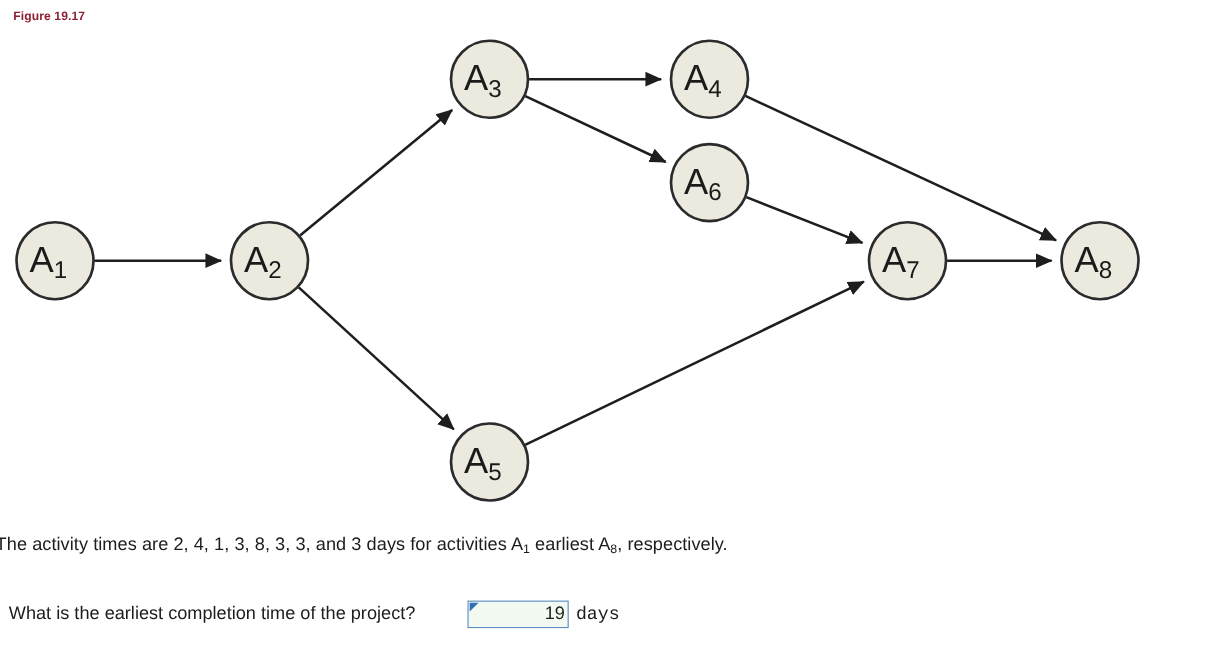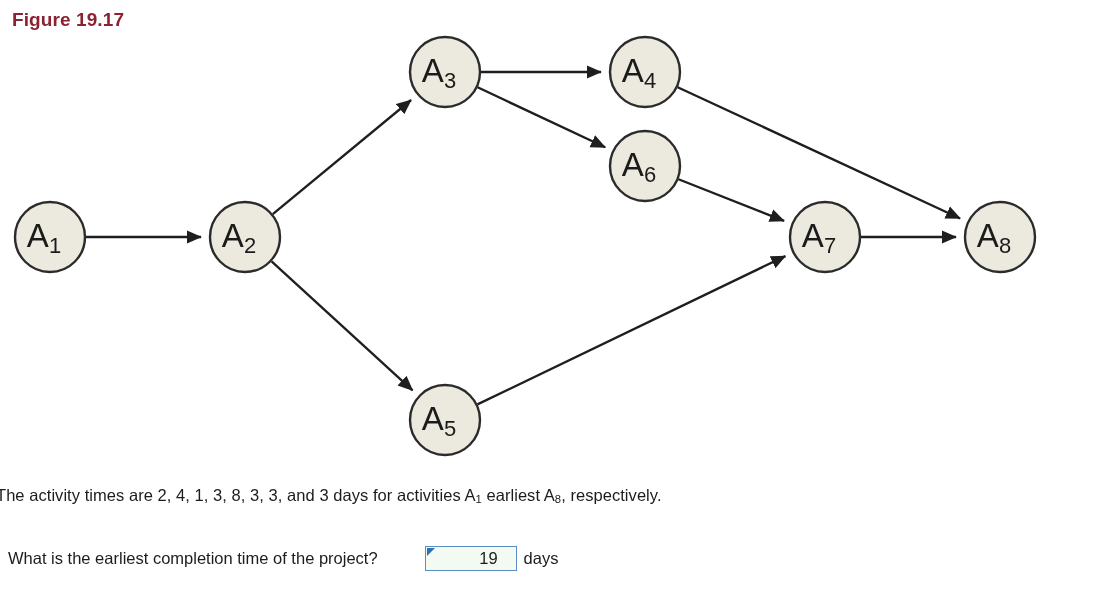--- a/index.html
+++ b/index.html
@@ -14,21 +14,21 @@
     overflow: hidden;
     font-family: "Liberation Sans", sans-serif;
     color: #1a1a1a;
   }
 
   
   #figure-title {
     position: absolute;
     left: 12px;
     top: 9px;
-    font-size: 19px;
+    font-size: 11px;
     font-weight: 700;
     letter-spacing: 0.1px;
     color: #8c2231;
     white-space: nowrap;
   }
 
   
   #diagram {
     position: absolute;
     left: 0;
@@ -90,37 +90,38 @@
   .answer-box {
     position: relative;
     width: 92px;
     height: 25px;
     box-sizing: border-box;
     background: #f2faf2;
     border: 1.5px solid #5b8cc4;
     display: flex;
     align-items: center;
     justify-content: flex-end;
-    padding-right: 18px;
+    padding-right: 2px;
     font-size: 16.5px;
     color: #1c1c1c;
     font-family: "Liberation Sans", sans-serif;
   }
   .answer-box::before {
     content: "";
     position: absolute;
     left: 1px;
     top: 1px;
     width: 0;
     height: 0;
     border-top: 8px solid #2f6fb5;
     border-right: 8px solid transparent;
   }
   #days-unit {
     margin-left: 7px;
+    font-family: Liberation Mono, monospace;
   }
 
   sub {
     font-size: 0.68em;
     vertical-align: -0.22em;
   }
 </style>
 </head>
 <body>
 

